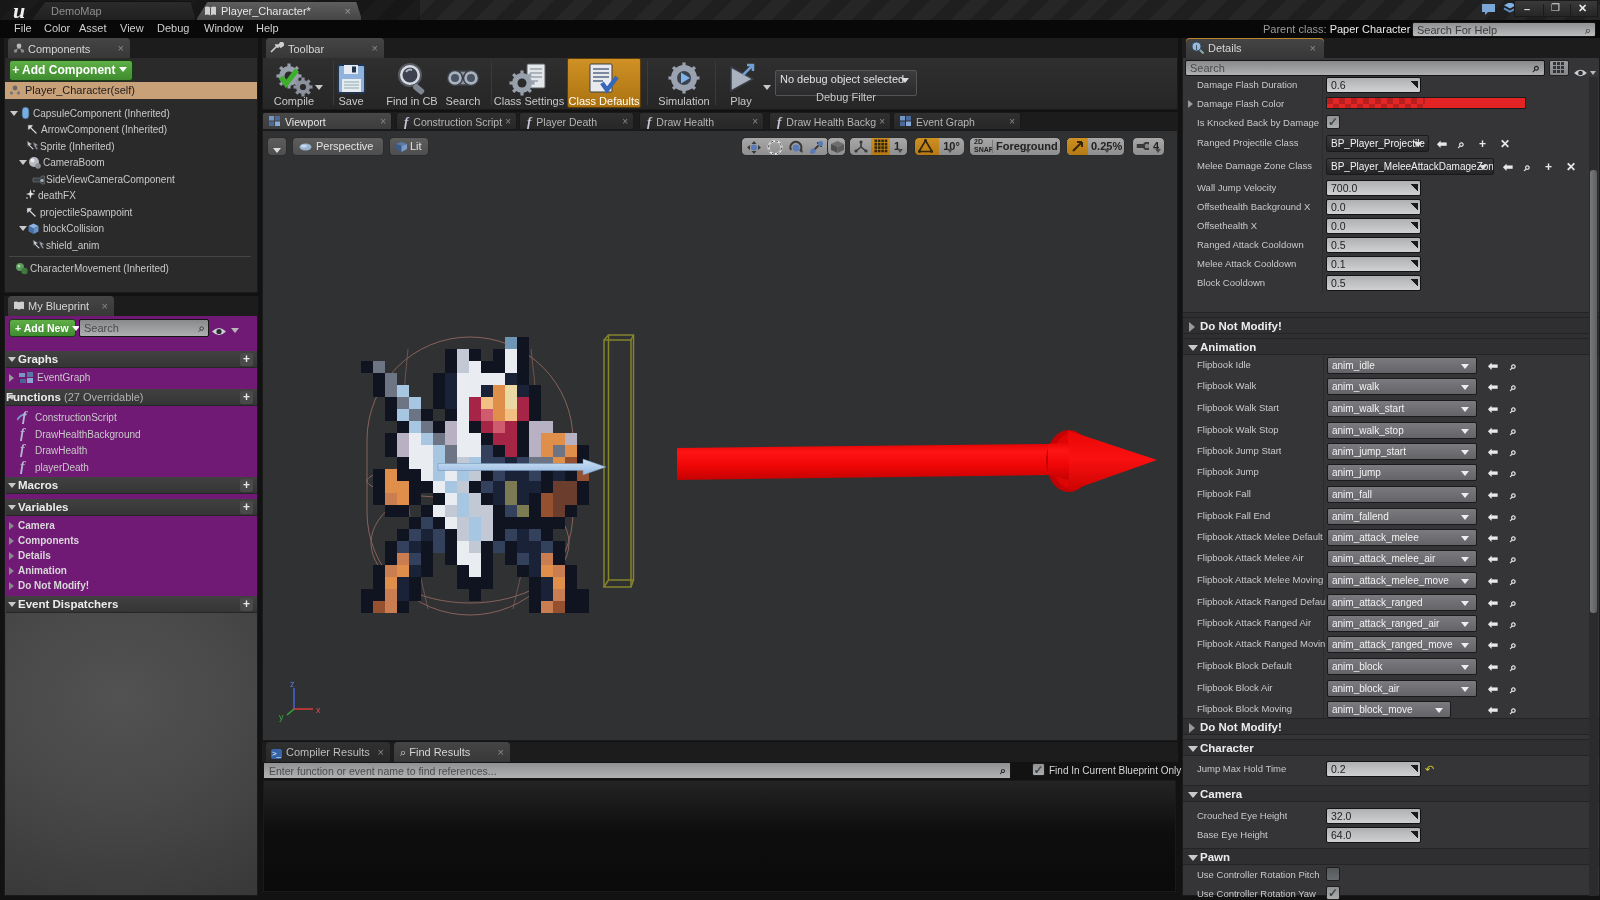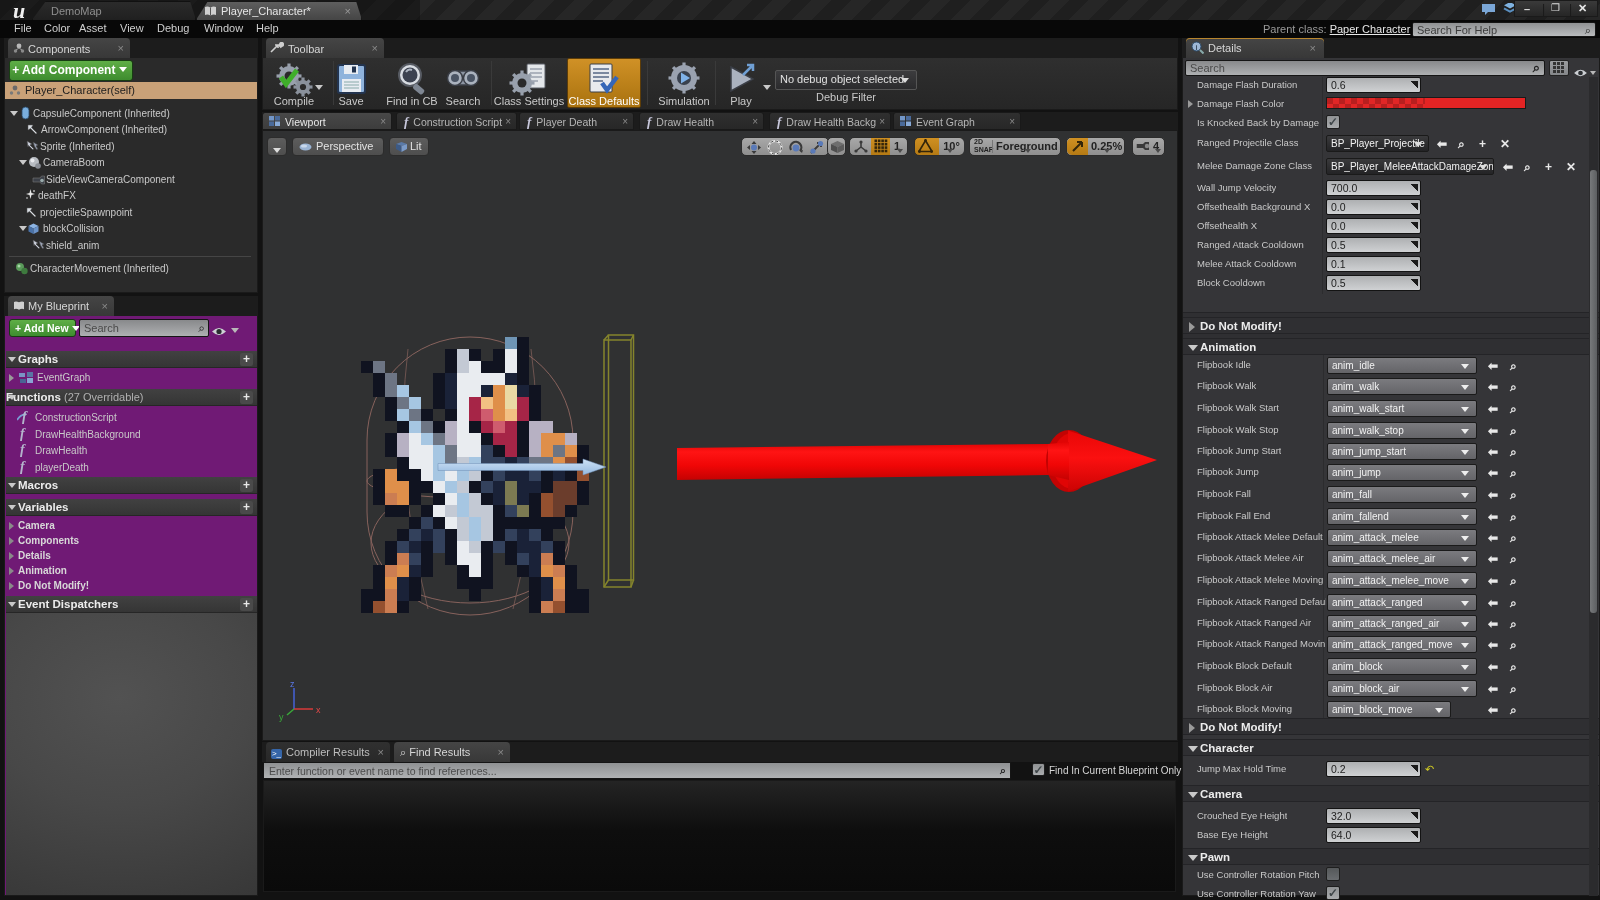--- a/index.html
+++ b/index.html
@@ -93,21 +93,21 @@
 </div>
 
 <div class="abs" id="menubar">
  <span class="mi" style="left:14px">File</span>
  <span class="mi" style="left:44px">Color</span>
  <span class="mi" style="left:79px">Asset</span>
  <span class="mi" style="left:120px">View</span>
  <span class="mi" style="left:157px">Debug</span>
  <span class="mi" style="left:204px">Window</span>
  <span class="mi" style="left:256px">Help</span>
- <span id="parentclass" style="left:1263px">Parent class: <span style="color:#e8e8e8;text-decoration:underline">Paper Character</span></span>
+ <span id="parentclass" style="left:1263px">Parent class: <span style="color:#e8e8e8;">Paper Character</span></span>
  <div id="helpsearch">Search For Help<span style="position:absolute;right:4px;top:1px;color:#222">⌕</span></div>
 </div>
 
 <div class="abs" id="p-components">
  <div class="ptabbar">
   <div class="ptab" style="left:4px;width:122px;"><svg width="12" height="12" viewBox="0 0 12 12" style="margin:4px 3px -1px 5px">
             <circle cx="6" cy="4" r="2.4" fill="#b9b9b9"></circle>
             <circle cx="2.5" cy="9" r="1.7" fill="#8a8a8a"></circle>
             <circle cx="9.5" cy="9" r="1.7" fill="#8a8a8a"></circle>
             <path d="M6 6 L3 8 M6 6 L9 8" stroke="#999" stroke-width="1"></path>
@@ -358,21 +358,21 @@
             <rect x="18.4" y="1.5" width="3.2" height="4" fill="#9aa2b0" transform="rotate(315 20 17)"></rect>
             <circle cx="20" cy="17" r="7" fill="#39414e"></circle>
             <path d="M17 11.5 l9 5.5 -9 5.5 z" fill="#7fb2e8"></path>
           </svg><div class="lbl" style="color:#c9c9c9">Simulation</div></div>
 <div class="tsep" style="left:452px"></div>
 <div class="tbtn" style="left:456px;width:44px"><svg width="40" height="36" viewBox="0 0 40 36" style="margin-top:1px">
             <path d="M10 6 L32 18 L10 30 Z" fill="#aab2c0" stroke="#3a3e46" stroke-width="1.5"></path>
             <path d="M22 14 l10 -10 m0 6 v-6 h-6" stroke="#6f9fd4" stroke-width="2.5" fill="none"></path>
           </svg><div class="lbl" style="color:#c9c9c9">Play</div></div>
 <div class="abs" style="left:500px;top:20px"><span class="caret" style="border-top-color:#c9c9c9"></span></div>
-<div class="abs" style="left:512px;top:12px;width:142px;height:20px;background:linear-gradient(#3c3c3e,#2b2b2d);border:1px solid #555;border-radius:2px;color:#e0e0e0;font-size:11px;line-height:16px;padding:0 4px;white-space:nowrap">No debug object selected<span class="caret" style="position:absolute;right:4px;top:7px;border-top-color:#ddd"></span></div>
+<div class="abs" style="left:512px;top:12px;width:142px;height:26px;background:linear-gradient(#3c3c3e,#2b2b2d);border:1px solid #555;border-radius:2px;color:#e0e0e0;font-size:11px;line-height:16px;padding:0 4px;white-space:nowrap">No debug object selected<span class="caret" style="position:absolute;right:4px;top:7px;border-top-color:#ddd"></span></div>
 <div class="abs" style="left:512px;top:33px;width:142px;text-align:center;color:#c9c9c9;font-size:11px">Debug Filter</div>
       </div>
 </div>
 
 <div class="abs" id="p-vtabs">
       <div class="vtab" style="left:0px;width:130px;background:linear-gradient(#484848,#3d3d3d);color:#e8e8e8"><svg width="12" height="11" viewBox="0 0 12 11" style="margin:3px 4px -1px 6px">
           <rect x="0" y="0" width="5" height="4.5" fill="#7296c8"></rect>
           <rect x="6" y="0" width="5" height="4.5" fill="#4a6a9a"></rect>
           <rect x="0" y="5.5" width="5" height="4.5" fill="#4a6a9a"></rect>
           <rect x="6" y="5.5" width="5" height="4.5" fill="#88aad8"></rect>

